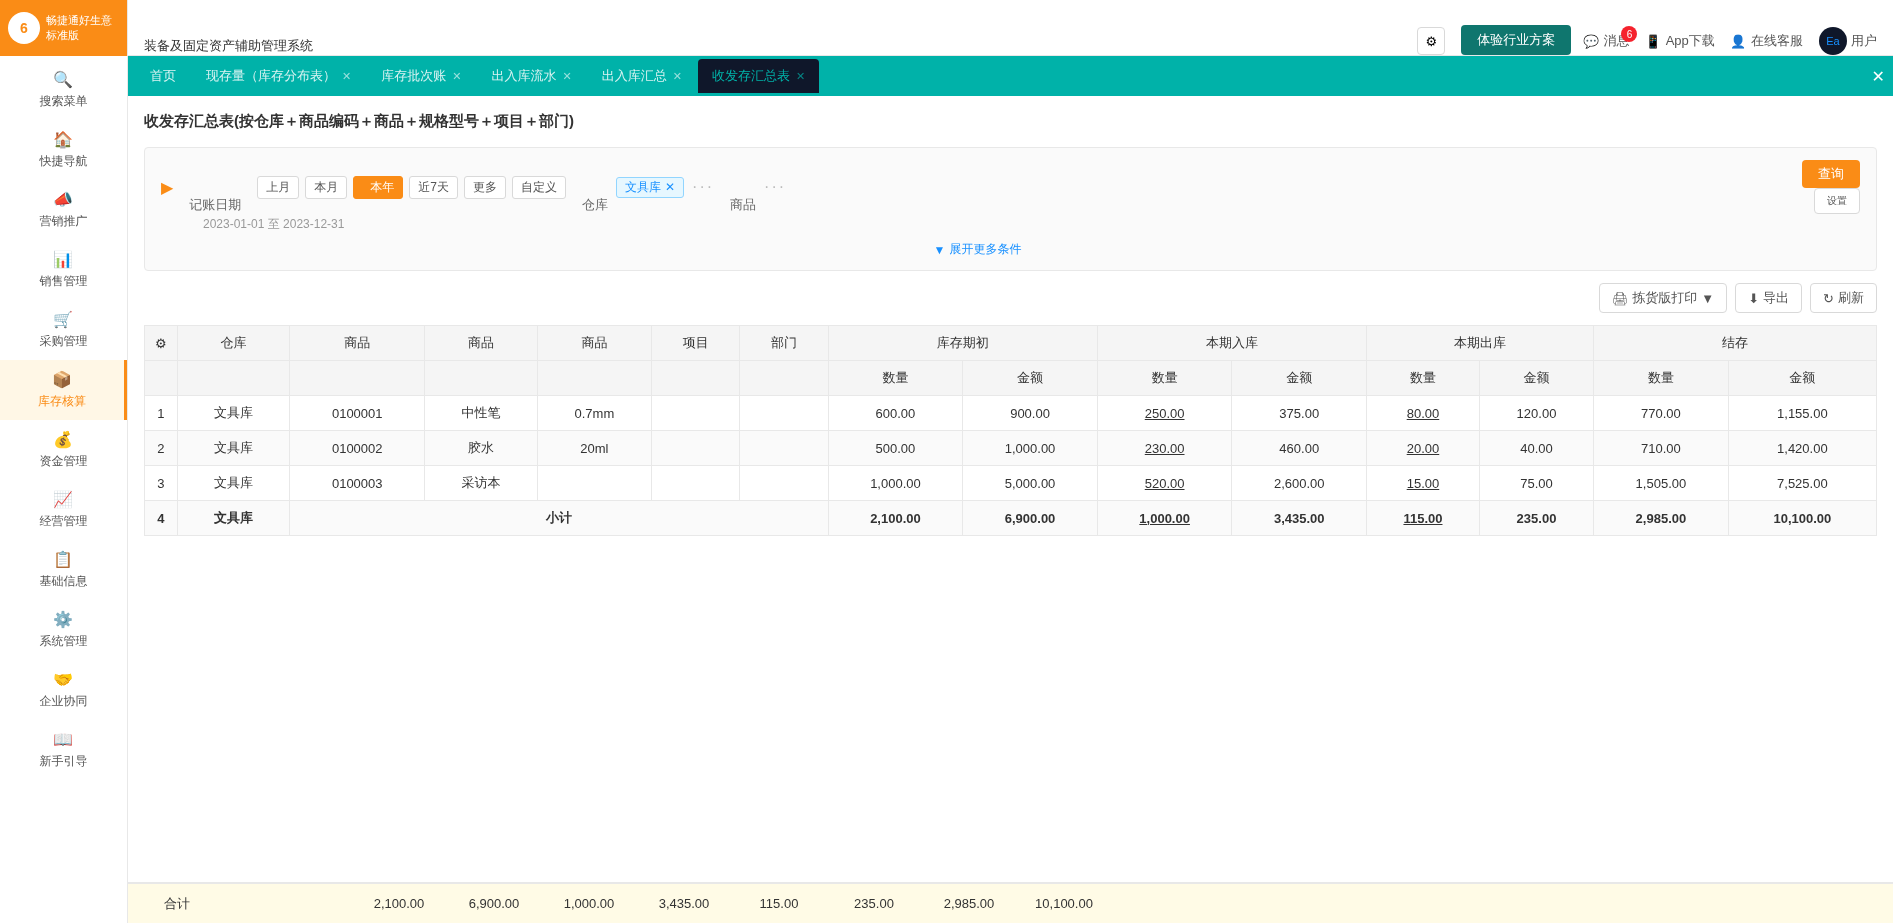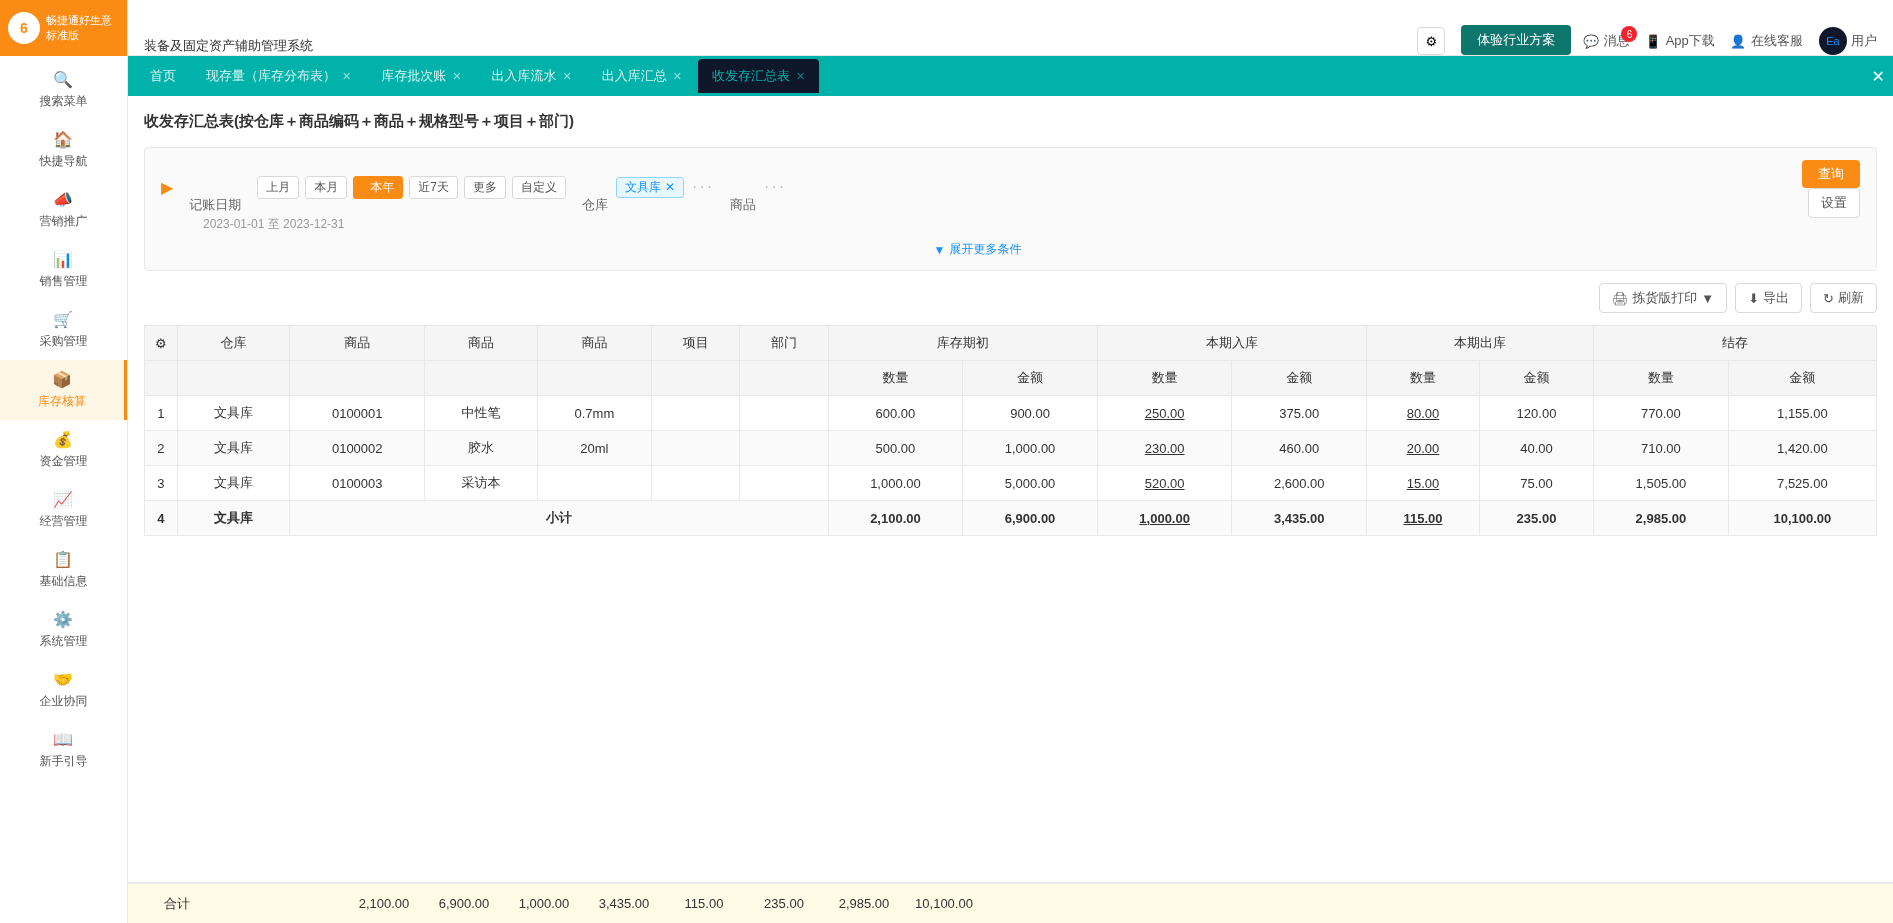--- a/index.html
+++ b/index.html
@@ -54,34 +54,34 @@
     .filter-tag-close { cursor: pointer; color: #1890ff; }
     .filter-dots { color: #bbb; cursor: pointer; font-size: 16px; letter-spacing: 2px; }
     .expand-more { display: flex; align-items: center; justify-content: center; gap: 4px; color: #1890ff; font-size: 12px; cursor: pointer; margin-top: 8px; }
 
     
     .action-bar { display: flex; align-items: center; justify-content: flex-end; gap: 8px; margin-bottom: 12px; }
     .btn-print { border: 1px solid #d9d9d9; background: #fff; padding: 5px 12px; border-radius: 4px; cursor: pointer; font-size: 13px; color: #555; display: flex; align-items: center; gap: 4px; }
     .btn-export { border: 1px solid #d9d9d9; background: #fff; padding: 5px 12px; border-radius: 4px; cursor: pointer; font-size: 13px; color: #555; display: flex; align-items: center; gap: 4px; }
     .btn-refresh { border: 1px solid #d9d9d9; background: #fff; padding: 5px 12px; border-radius: 4px; cursor: pointer; font-size: 13px; color: #555; display: flex; align-items: center; gap: 4px; }
     .btn-query { background: #fa8c16; color: #fff; border: none; padding: 5px 16px; border-radius: 4px; cursor: pointer; font-size: 13px; }
-    .btn-settings { border: 1px solid #d9d9d9; background: #fff; padding: 5px 12px; border-radius: 4px; cursor: pointer; font-size: 13px; color: #555; }
+    .btn-settings { border: 1px solid #d9d9d9; background: #fff; padding: 5px 12px; border-radius: 4px; cursor: pointer; font-size: 10px; color: #555; }
 
     
     .data-table { width: 100%; border-collapse: collapse; font-size: 13px; }
     .data-table th { background: #f5f5f5; border: 1px solid #e8e8e8; padding: 8px 10px; text-align: center; color: #333; font-weight: 500; white-space: nowrap; }
     .data-table td { border: 1px solid #e8e8e8; padding: 8px 10px; text-align: center; color: #333; white-space: nowrap; }
     .data-table tr:nth-child(even) td { background: #fafafa; }
     .data-table .subtotal-row td { background: #fff7e6; font-weight: 600; }
     .data-table .subtotal-row td:nth-child(2) { color: #333; }
     .link-text { color: #1890ff; text-decoration: underline; cursor: pointer; }
     .settings-col { width: 32px; }
 
     
-    .footer-bar { background: #fffbe6; border-top: 2px solid #e8e8e8; padding: 8px 16px; display: flex; align-items: center; gap: 0; font-size: 13px; color: #333; font-weight: 500; }
+    .footer-bar { background: #fffbe6; border-top: 2px solid #e8e8e8; padding: 8px 16px; display: flex; align-items: center; gap: 15px; font-size: 13px; color: #333; font-weight: 500; }
     .footer-cell { padding: 4px 10px; white-space: nowrap; min-width: 80px; text-align: center; }
     .footer-label { min-width: 200px; padding-left: 20px; }
 
     
     .filter-top-row { display: flex; align-items: flex-start; gap: 0; }
     .filter-main { flex: 1; }
     .filter-query-btns { display: flex; flex-direction: column; align-items: flex-end; padding-left: 8px; }
     .filter-section { display: flex; align-items: center; gap: 8px; }
   </style>
 </head>

